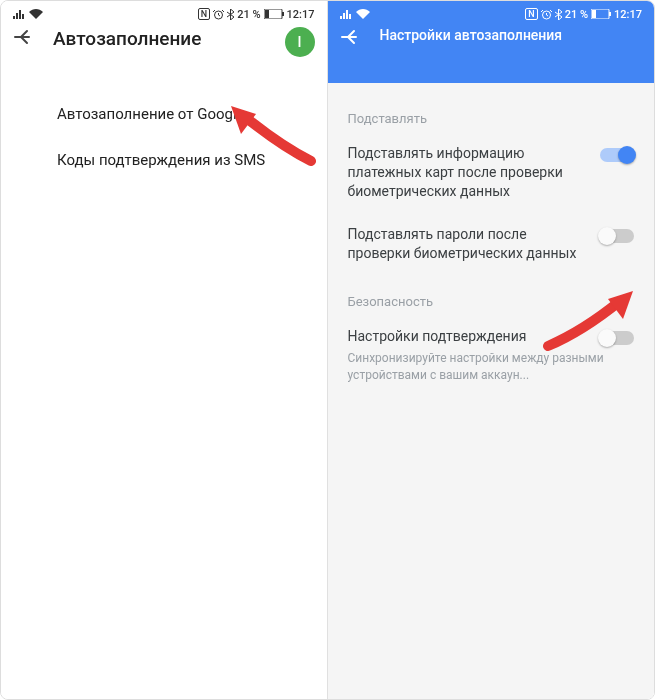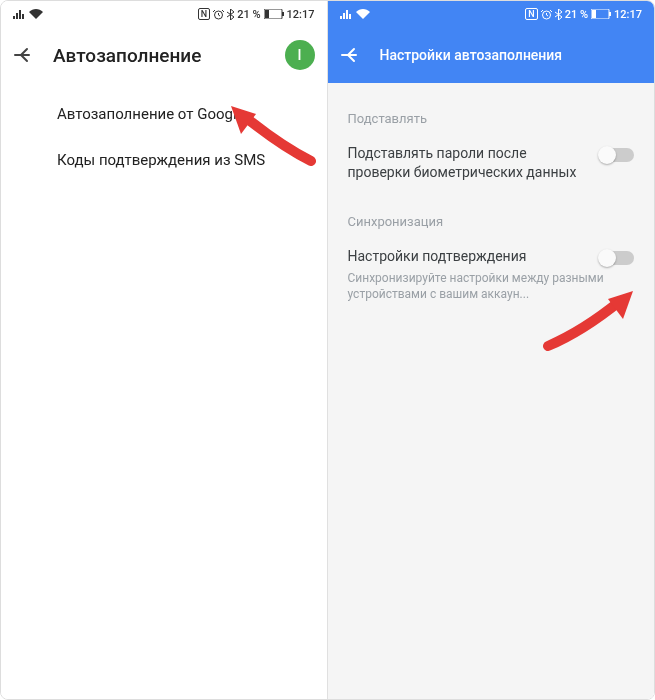--- a/index.html
+++ b/index.html
@@ -40,21 +40,20 @@
   .status-left, .status-right {
     display: flex;
     align-items: center;
     gap: 4px;
   }
   .status-right { gap: 3px; }
   
   .header {
     height: 56px;
     display: flex;
-    align-items: center;
     padding: 0 12px;
     gap: 20px;
   }
   .header.blue { background: #4285f4; color: #fff; }
   .header-title {
     font-size: 19px;
     font-weight: 500;
     color: #222;
     flex: 1;
   }
@@ -252,29 +251,35 @@
       <svg width="20" height="20" viewBox="0 0 20 20">
           <path d="M14 4l-6 6 6 6M2 10h14" fill="none" stroke="#fff" stroke-width="2" stroke-linecap="round"></path>
         </svg>
     </div>
     <div class="header-title">Настройки автозаполнения</div>
   </div>
 
   <div class="content-right">
     <div class="section-label">Подставлять</div>
 
+    <div class="setting-row">
+      <div class="setting-text">Подставлять информацию платежных карт после проверки биометрических данных</div>
+      <div class="toggle on">
+          <div class="knob"></div>
+        </div>
+    </div>
 
     <div class="setting-row">
       <div class="setting-text">Подставлять пароли после проверки биометрических данных</div>
       <div class="toggle">
           <div class="knob"></div>
         </div>
     </div>
 
-    <div class="section-label">Синхронизация</div>
+    <div class="section-label">Безопасность</div>
 
     <div class="setting-row" style="padding-bottom:4px;">
       <div class="setting-text">Настройки подтверждения</div>
       <div class="toggle">
           <div class="knob"></div>
         </div>
     </div>
     <div class="setting-desc">Синхронизируйте настройки между разными устройствами с вашим аккаун...</div>
   </div>
 

